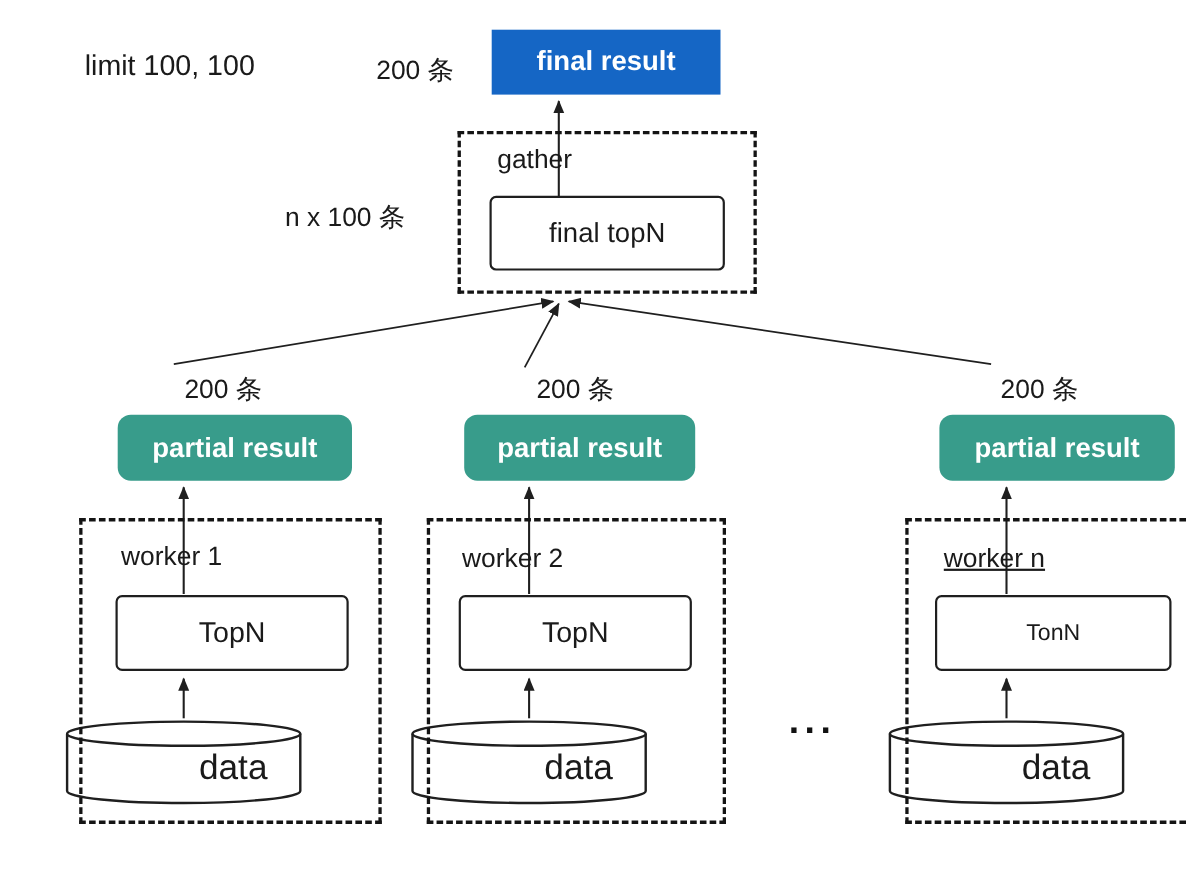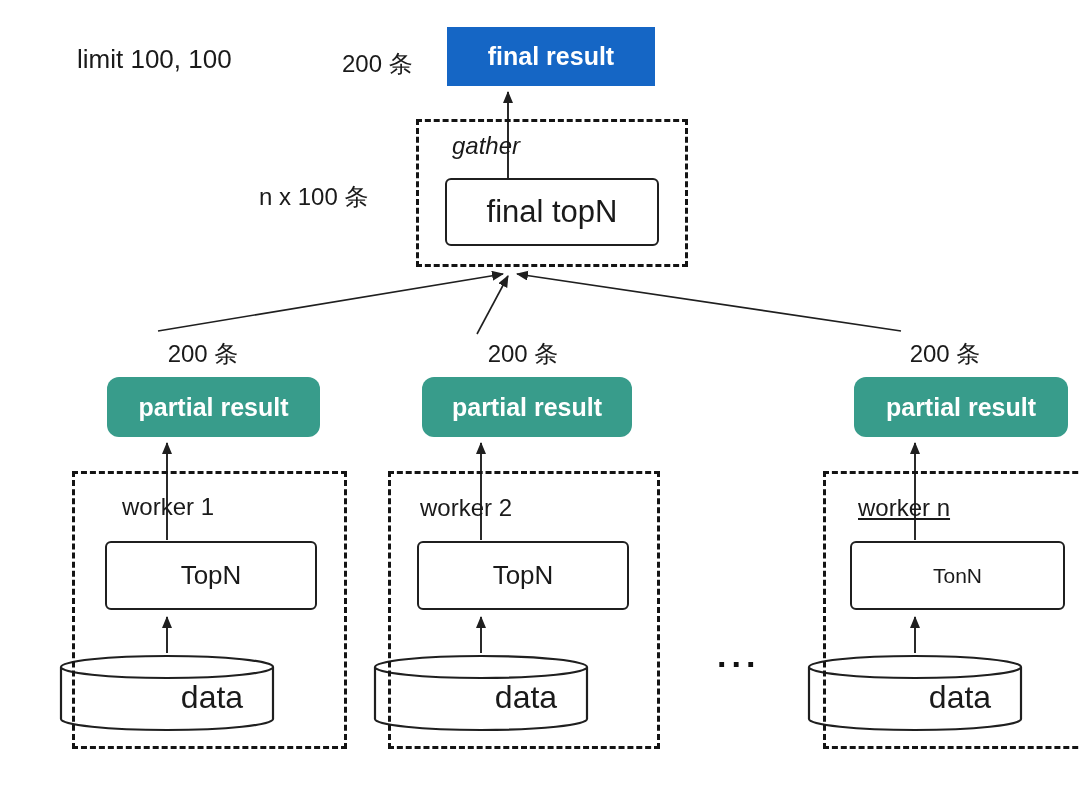--- a/index.html
+++ b/index.html
@@ -10,21 +10,21 @@
   .abs { position:absolute;margin-left:45px; }
   svg.layer { position:absolute; left:0; top:0; width:1080px; height:795px; }
   .label { font-size:24px; white-space:nowrap; }
   .big-label { font-size:26px; white-space:nowrap; }
   .center { display:flex; align-items:center; justify-content:center; text-align:center; }
   .fill-box { color:#ffffff; font-weight:bold; font-size:25px; }
   .final-bg { background:var(--final-result-bg, #1566C5); }
   .partial-bg { background:var(--partial-result-bg, #389C8B);border-radius:12px; }
   .node {
     background:#ffffff; border:2.5px solid var(--line-color, #1f1f1f);
-    border-radius:6px; font-size:31px;
+    border-radius:6px; font-size:25px;
   }
   .dashed-box { border:3px dashed #141414; background:transparent; }
   .group-label { font-size:24px; }
   .ellipsis { font-size:34px; font-weight:bold; letter-spacing:5px; color:#111; }
   .cyl-label { font-size:32px; }
 </style>
 </head>
 <body>
 
 <div class="stage">
@@ -63,28 +63,28 @@
       <ellipse cx="915" cy="667" rx="106" ry="11"></ellipse>
     </g>
   </svg>
 
   <div class="abs big-label" style="left:32px; top:44px;">limit 100, 100</div>
   <div class="abs label" style="left:297px; top:48px;">200 条</div>
 
   <div class="abs center fill-box final-bg" style="left:402px; top:27px; width:208px; height:59px;">final result</div>
 
   <div class="abs dashed-box" style="left:371px; top:119px; width:266px; height:142px;"></div>
-  <div class="abs group-label" style="left:407px; top:132px;font-style:italic;">gather</div>
+  <div class="abs group-label" style="left:407px; top:132px;">gather</div>
   <div class="abs center node" style="left:400px; top:178px; width:210px; height:64px;">final topN</div>
   <div class="abs label" style="left:214px; top:181px;">n x 100 条</div>
 
   <div class="abs label center" style="left:110px; top:338px; width:96px;">200 条</div>
   <div class="abs center fill-box partial-bg" style="left:62px; top:377px; width:213px; height:60px;">partial result</div>
   <div class="abs dashed-box" style="left:27px; top:471px; width:269px; height:272px;"></div>
-  <div class="abs group-label" style="left:77px; top:493px;">worker 1</div>
+  <div class="abs group-label" style="left:65px; top:493px;">worker 1</div>
   <div class="abs center node" style="left:60px; top:541px; width:208px; height:65px; font-size:26px;">TopN</div>
   <div class="abs center cyl-label" style="left:61px; top:682px; width:212px; height:30px;">data</div>
 
   <div class="abs label center" style="left:430px; top:338px; width:96px;">200 条</div>
   <div class="abs center fill-box partial-bg" style="left:377px; top:377px; width:210px; height:60px;">partial result</div>
   <div class="abs dashed-box" style="left:343px; top:471px; width:266px; height:272px;"></div>
   <div class="abs group-label" style="left:375px; top:494px;">worker 2</div>
   <div class="abs center node" style="left:372px; top:541px; width:208px; height:65px; font-size:26px;">TopN</div>
   <div class="abs center cyl-label" style="left:375px; top:682px; width:212px; height:30px;">data</div>
 

